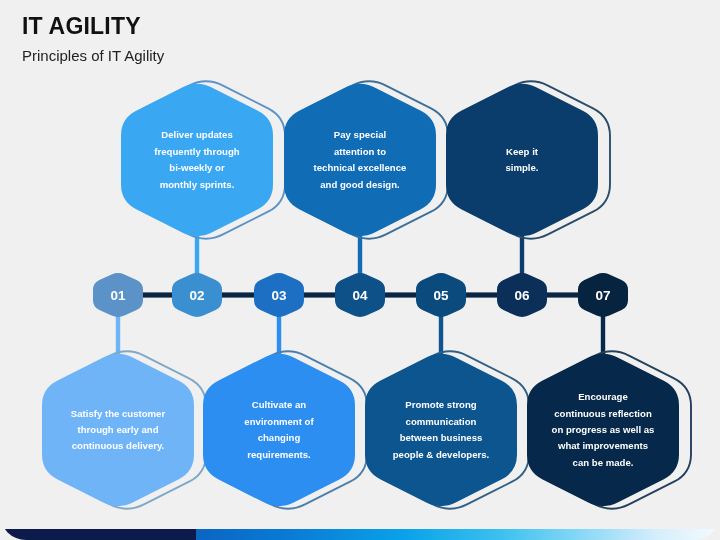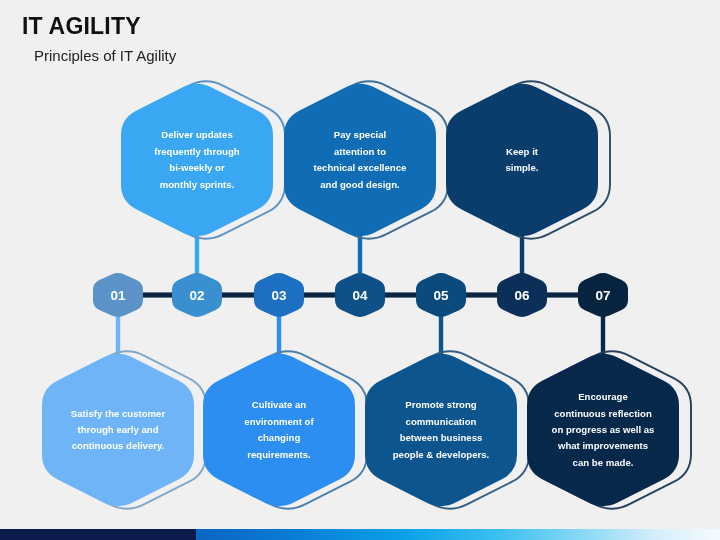--- a/index.html
+++ b/index.html
@@ -14,37 +14,38 @@
     overflow: hidden;
     position: relative;
   }
   #slide {
     position: absolute;
     left: 0; top: 0;
     width: 720px;
     height: 540px;
     background: #f0f0f0;
     overflow: hidden;
+    border-radius: 26px;
   }
 
   
   #header { position: absolute; left: 22px; top: 14px; }
   #page-title {
     font-size: 23px;
     font-weight: bold;
     color: #111111;
     letter-spacing: 0.2px;
     line-height: 1.1;
     margin: 0;
   }
   #page-subtitle {
     font-size: 15px;
     font-weight: normal;
     color: #222222;
-    margin: 9px 0 0 12px;
+    margin: 9px 0 0 0;
     line-height: 1.1;
   }
 
   
   #diagram {
     position: absolute;
     left: 0; top: 0;
     width: 720px;
     height: 540px;
   }

